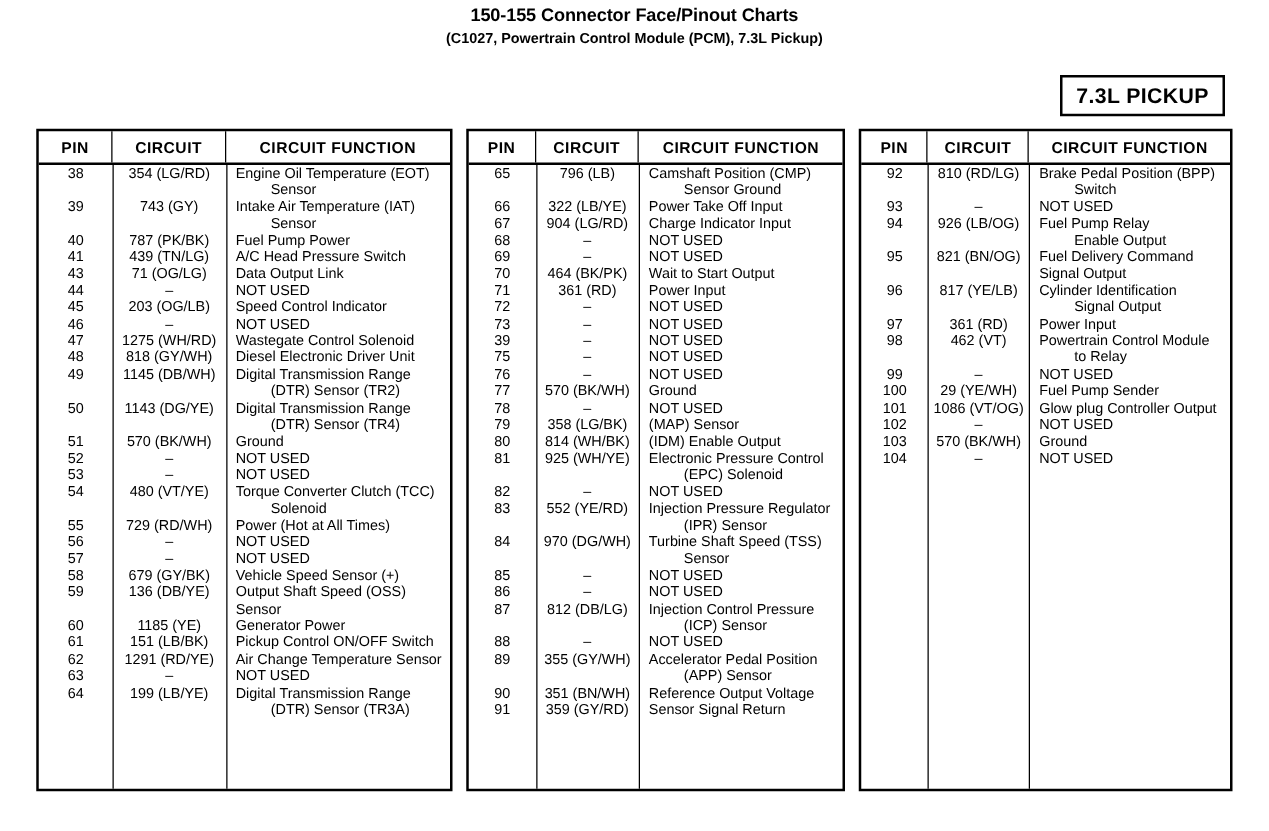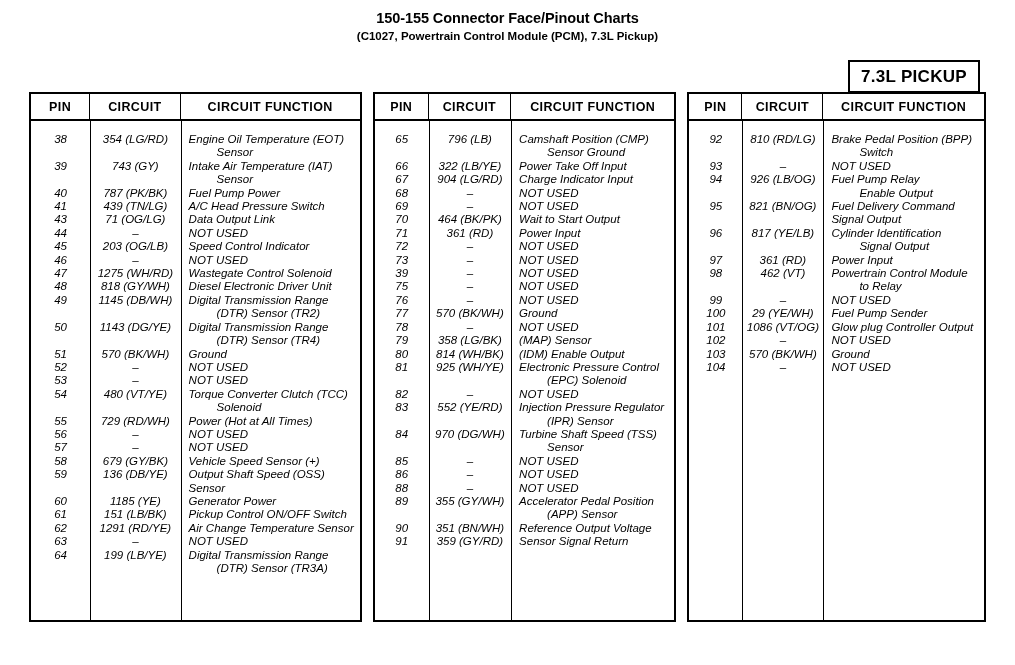--- a/index.html
+++ b/index.html
@@ -12,21 +12,21 @@
     height: 665px;
     font-family: "Liberation Sans", sans-serif;
     color: #000000;
     position: relative;
     overflow: hidden;
   }
 
   
   .title-block {
     text-align: center;
-    padding-top: 9px;
+    padding-top: 4px;
   }
   .doc-title {
     font-size: 14.5px;
     font-weight: bold;
     letter-spacing: -0.1px;
     line-height: 1.25;
   }
   .doc-subtitle {
     font-size: 11.5px;
     font-weight: bold;
@@ -48,21 +48,21 @@
     font-size: 17px;
     font-weight: bold;
     letter-spacing: 0.3px;
     background: #fff;
     box-sizing: border-box;
   }
 
   
   .tables-wrap {
     position: absolute;
-    top: 92px;
+    top: 103px;
     left: 29px;
     width: 957px;
     height: 530px;
     display: flex;
     gap: 12px;
   }
 
   .pin-table {
     border: 2px solid #000;
     box-sizing: border-box;
@@ -97,22 +97,21 @@
   .col-sep { border-right: 1.5px solid #000; }
 
   
   .c-pin   { width: 18%; }
   .c-circ  { width: 27.5%; }
   .c-func  { width: 54.5%; }
 
   .rows {
     position: absolute;
     top: 0; left: 0; right: 0; bottom: 0;
-    padding-top: 12px;
-    font-style: italic;
+    padding-top: 1px;
   }
   .row {
     display: flex;
     width: 100%;
   }
   .cell-pin, .cell-circ, .cell-func {
     font-size: 11.5px;
     line-height: 13.4px;
     box-sizing: border-box;
   }
@@ -415,20 +414,25 @@
             <div class="cell-pin">85</div>
             <div class="cell-circ">–</div>
             <div class="cell-func"><span>NOT USED</span></div>
           </div>
           <div class="row">
             <div class="cell-pin">86</div>
             <div class="cell-circ">–</div>
             <div class="cell-func"><span>NOT USED</span></div>
           </div>
           <div class="row">
+            <div class="cell-pin">87</div>
+            <div class="cell-circ">812 (DB/LG)</div>
+            <div class="cell-func"><span>Injection Control Pressure</span><span class="cont">(ICP) Sensor</span></div>
+          </div>
+          <div class="row">
             <div class="cell-pin">88</div>
             <div class="cell-circ">–</div>
             <div class="cell-func"><span>NOT USED</span></div>
           </div>
           <div class="row">
             <div class="cell-pin">89</div>
             <div class="cell-circ">355 (GY/WH)</div>
             <div class="cell-func"><span>Accelerator Pedal Position</span><span class="cont">(APP) Sensor</span></div>
           </div>
           <div class="row">

